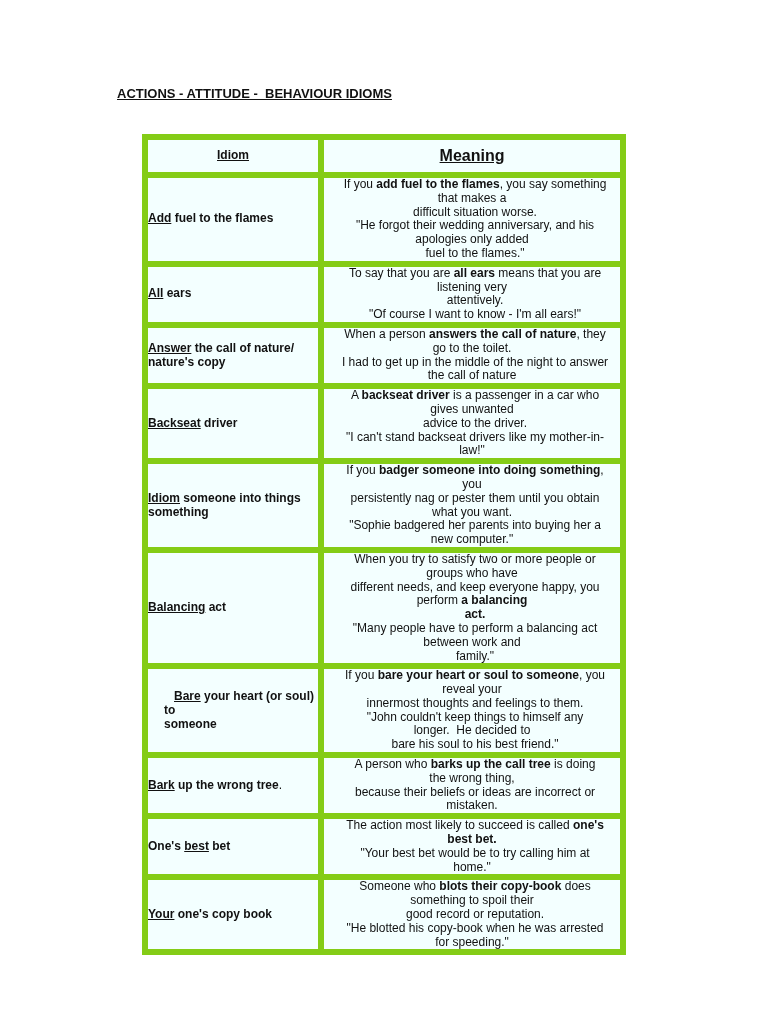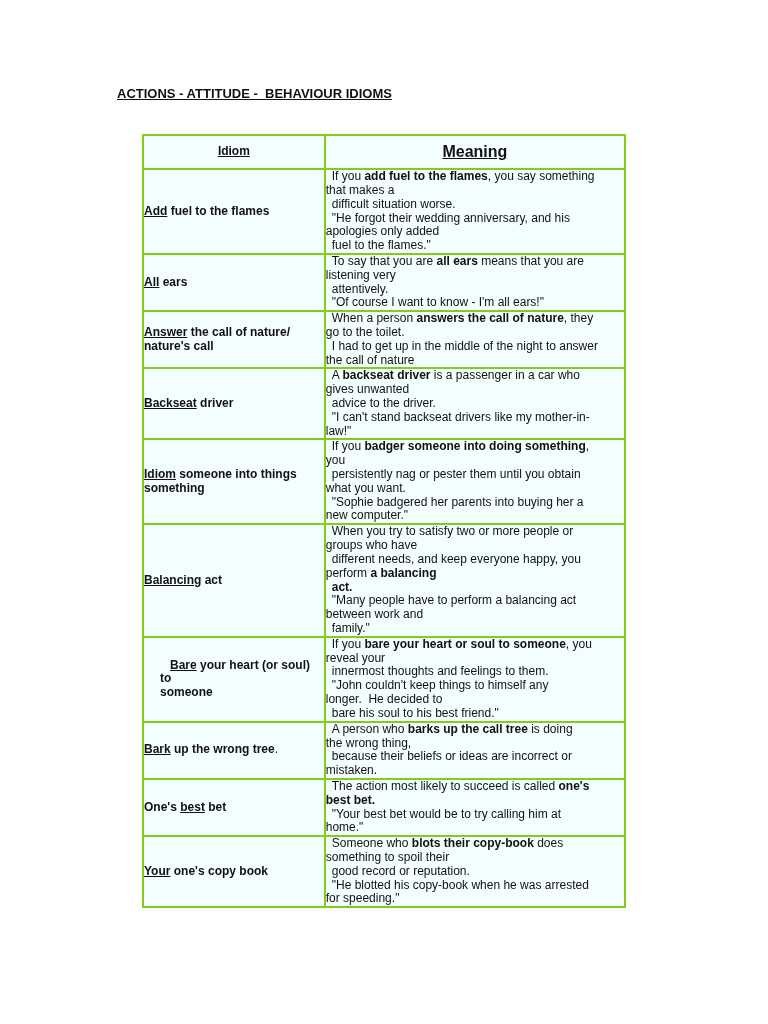--- a/index.html
+++ b/index.html
@@ -29,21 +29,21 @@
       position: absolute;
       left: 142px;
       top: 134px;
       width: 484px;
       border-collapse: collapse;
       background: #f3ffff;
       font-size: 12px;
       line-height: 13.8px;
     }
     table.idioms td, table.idioms th {
-      border: 2px solid #84cc16;
+      border: 6px solid #84cc16;
       padding: 0;
       vertical-align: middle;
     }
     th.col-idiom {
       width: 183px;
       height: 32px;
       font-weight: bold;
       text-decoration: underline;
       text-align: center;
       font-size: 12px;
@@ -66,20 +66,21 @@
     td.idiom-cell .kw {
       text-decoration: underline;
       text-align: right;
     }
     td.idiom-cell .plain {
       font-weight: normal;
     }
     td.meaning-cell {
       padding: 1px 0 1px 0;
       vertical-align: top;
+      text-align: center;
     }
     .ln {
       display: block;
       white-space: pre;
     }
     .ln.ind {
       padding-left: 6px;
     }
     .b {
       font-weight: bold;
@@ -112,21 +113,21 @@
       <tr style="height: 57px;">
         <td class="idiom-cell"><span><span class="kw">All</span><span> ears</span></span></td>
         <td class="meaning-cell">
           <span class="ln ind"><span>To say that you are </span><span class="b">all ears</span><span> means that you are</span></span>
           <span class="ln">listening very</span>
           <span class="ln ind">attentively.</span>
           <span class="ln ind">"Of course I want to know - I'm all ears!"</span>
         </td>
       </tr>
       <tr style="height: 57px;">
-        <td class="idiom-cell"><span><span class="kw">Answer</span><span> the call of nature/</span></span><br><span>nature's call</span></td>
+        <td class="idiom-cell"><span><span class="kw">Answer</span><span> the call of nature/</span></span><br><span>nature's copy</span></td>
         <td class="meaning-cell">
           <span class="ln ind"><span>When a person </span><span class="b">answers the call of nature</span><span>, they</span></span>
           <span class="ln">go to the toilet.</span>
           <span class="ln ind">I had to get up in the middle of the night to answer</span>
           <span class="ln">the call of nature</span>
         </td>
       </tr>
       <tr style="height: 71px;">
         <td class="idiom-cell"><span><span class="kw">Backseat</span><span> driver</span></span></td>
         <td class="meaning-cell">

